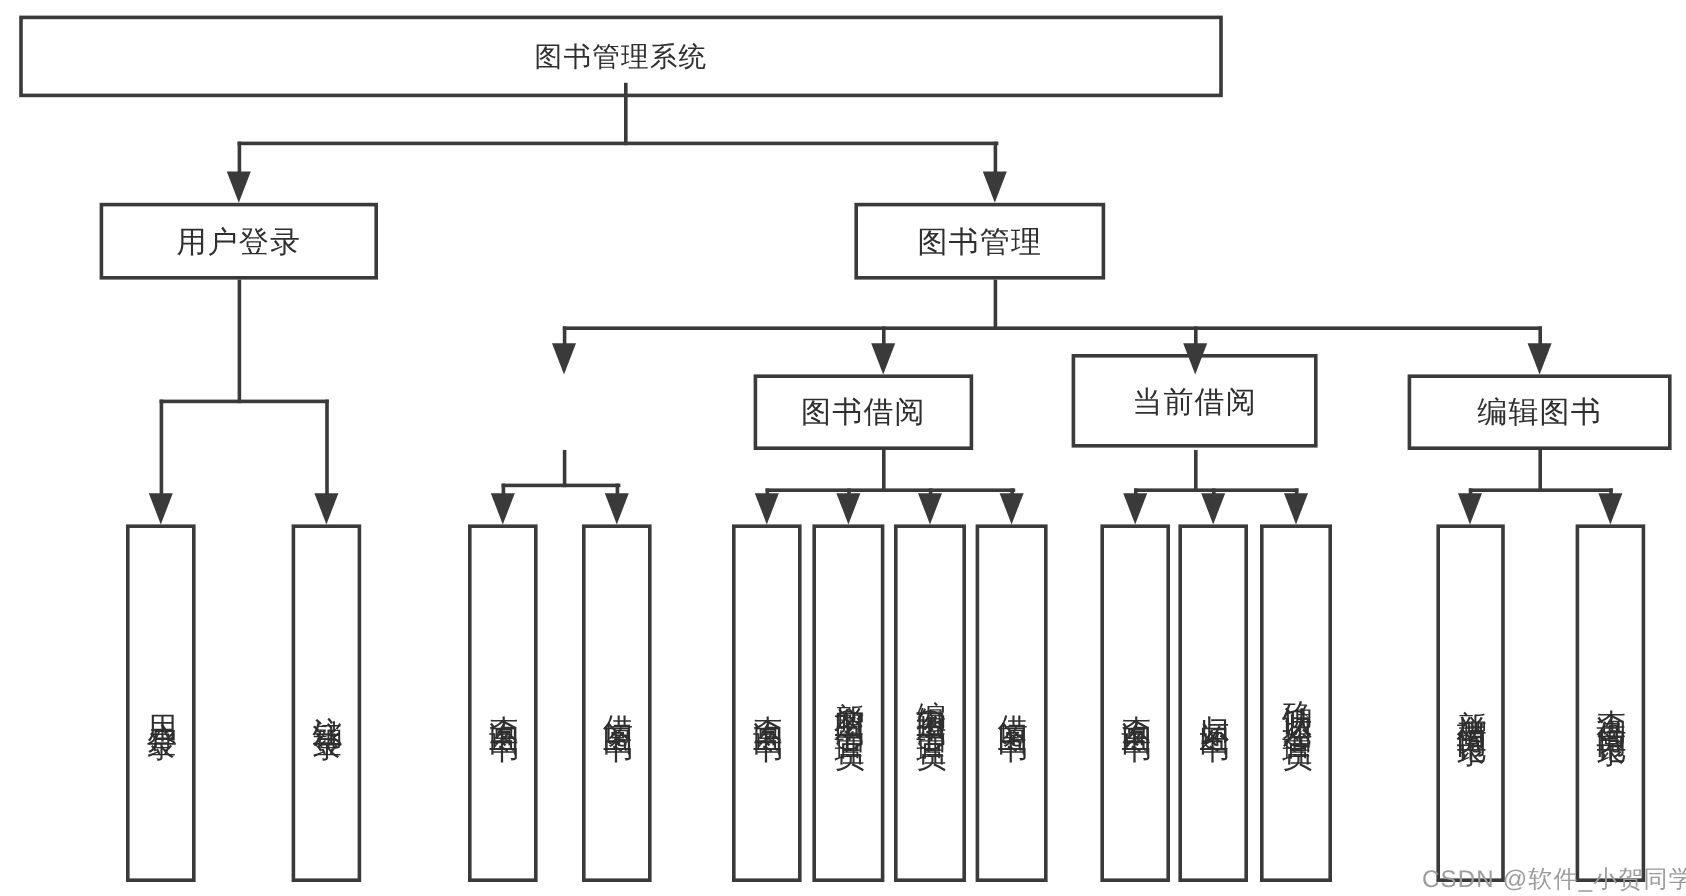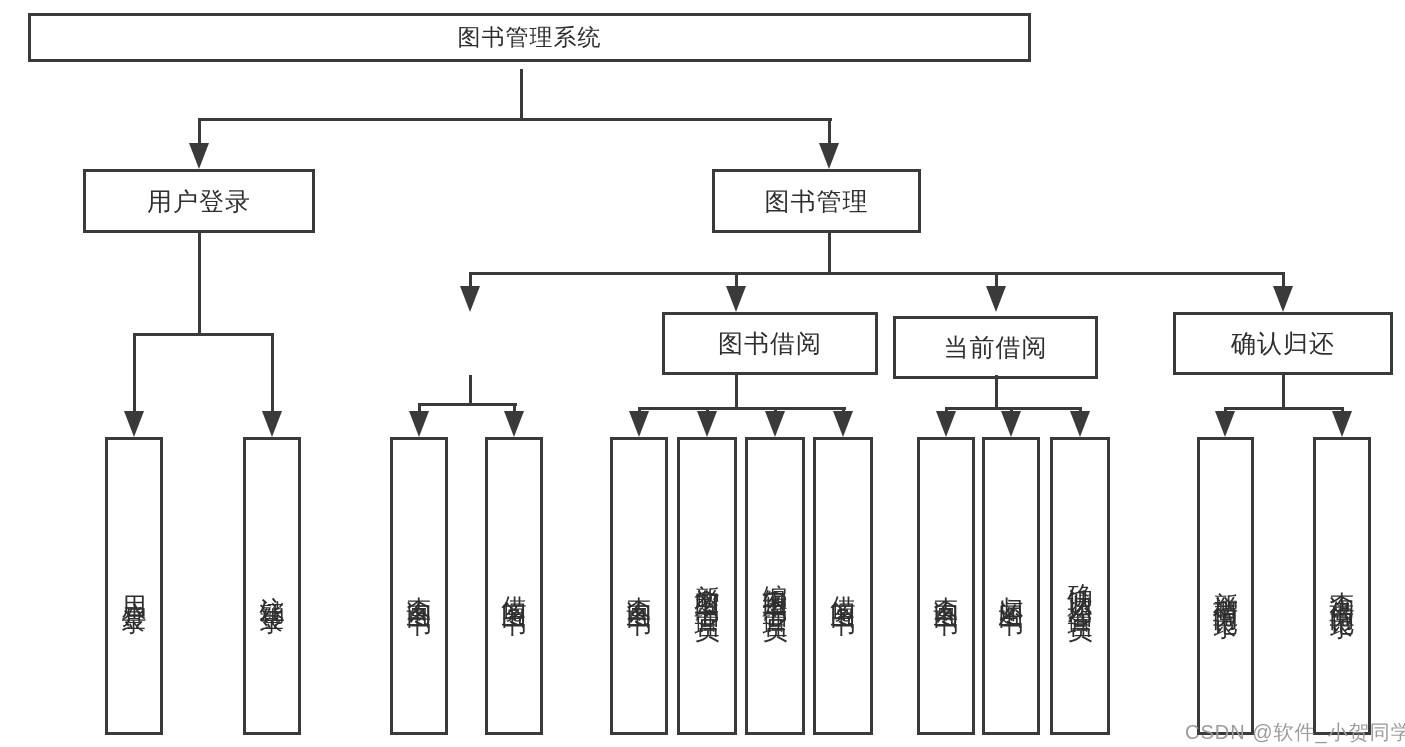--- a/index.html
+++ b/index.html
@@ -33,39 +33,39 @@
   .watermark{
     position:absolute;left:1185px;top:719px;font-size:20px;color:var(--watermark);
     letter-spacing:1px;white-space:nowrap;z-index:5;
   }
 </style>
 </head>
 <body>
 
 <div class="canvas">
 
-  <div class="box h root" style="left:28px;top:13px;width:1003px;height:49px">
+  <div class="box h root" style="left:16px;top:13px;width:1003px;height:68px">
     <span>图书管理系统</span>
   </div>
 
   <div class="box h" style="left:83px;top:169px;width:232px;height:64px">
     <span>用户登录</span>
   </div>
   <div class="box h" style="left:712px;top:169px;width:209px;height:64px">
     <span>图书管理</span>
   </div>
 
-  <div class="box h" style="left:662px;top:312px;width:216px;height:63px">
+  <div class="box h" style="left:628px;top:312px;width:183px;height:63px">
     <span>图书借阅</span>
   </div>
-  <div class="box h" style="left:893px;top:316px;width:205px;height:63px">
+  <div class="box h" style="left:893px;top:295px;width:205px;height:78px">
     <span>当前借阅</span>
   </div>
   <div class="box h" style="left:1173px;top:312px;width:220px;height:63px">
-    <span>确认归还</span>
+    <span>编辑图书</span>
   </div>
 
   <div class="box v" style="left:105px;top:437px;width:58px;height:298px">
     <span>用户登录</span>
   </div>
   <div class="box v" style="left:243px;top:437px;width:58px;height:298px">
     <span>注销登录</span>
   </div>
 
   <div class="box v" style="left:390px;top:437px;width:58px;height:298px">

